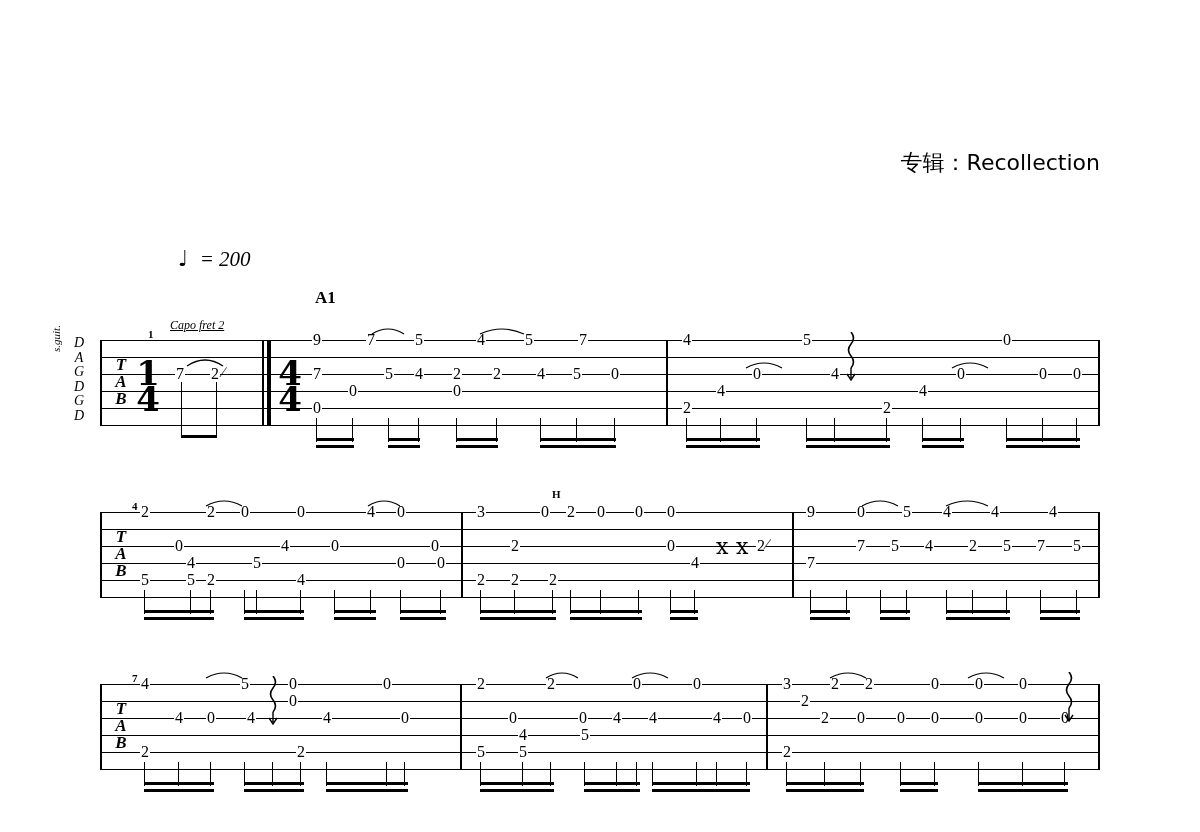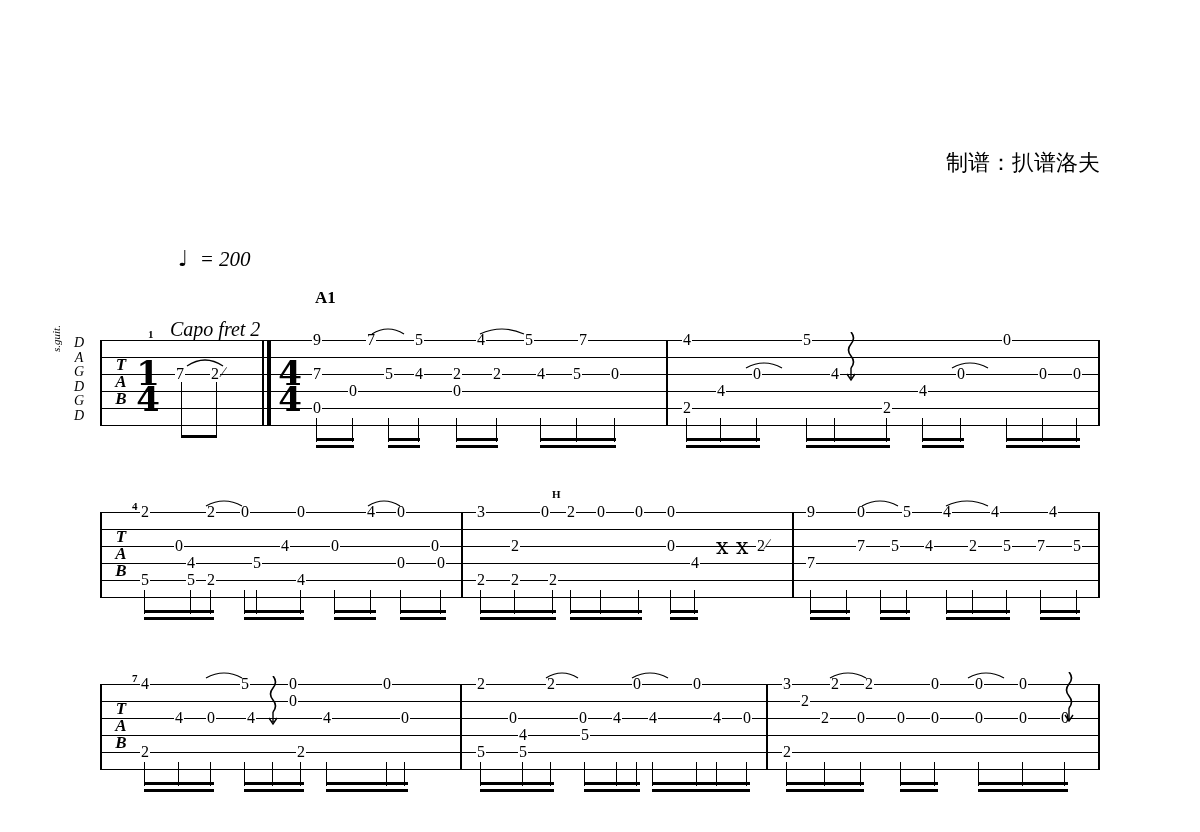--- a/index.html
+++ b/index.html
@@ -35,21 +35,21 @@
     font-family:"DejaVu Sans", sans-serif;
     font-style:normal;font-size:22px;
   }
   .section-mark{
     position:absolute;top:288px;left:315px;
     font-weight:bold;font-size:17px;
     font-family:"Liberation Serif", serif;
   }
   .capo{
     position:absolute;top:318px;left:170px;
-    font-style:italic;font-size:20px;
+    font-style:italic;font-size:12px;text-decoration:underline;
   }
   .tuning{
     position:absolute;left:74px;top:336px;
     font-style:italic;font-size:14px;line-height:14.5px;
     text-align:center;
   }
   .sguit{
     position:absolute;left:50px;top:352px;
     font-style:italic;font-size:11px;
     transform:rotate(-90deg);transform-origin:left top;
@@ -100,21 +100,21 @@
   .hmark{position:absolute;font-size:11px;font-weight:bold;font-family:"Liberation Serif",serif;}
   .slash{position:absolute;font-size:15px;}
 </style>
 </head>
 <body>
 
 <div class="page">
 
 
   <div class="credits">
-    <div>制谱：扒谱洛夫</div>
+    <div>专辑：Recollection</div>
   </div>
 
   <div class="tempo">
     <span class="note">♩</span>
     <span style="margin-left:6px">= 200</span>
   </div>
 
   <div class="section-mark">A1</div>
   <div class="capo">Capo fret 2</div>
 

